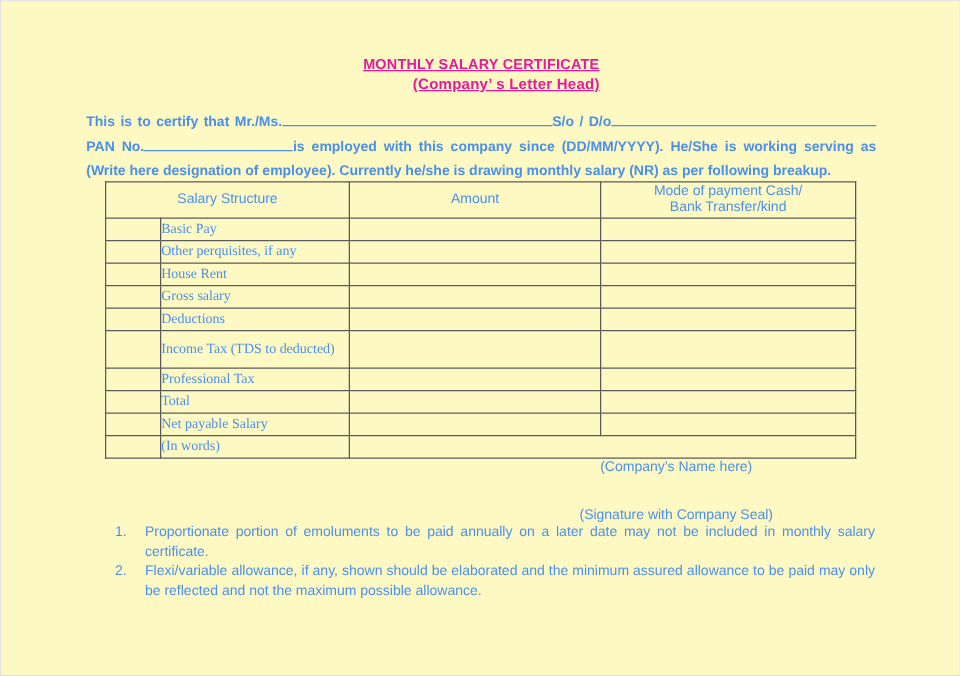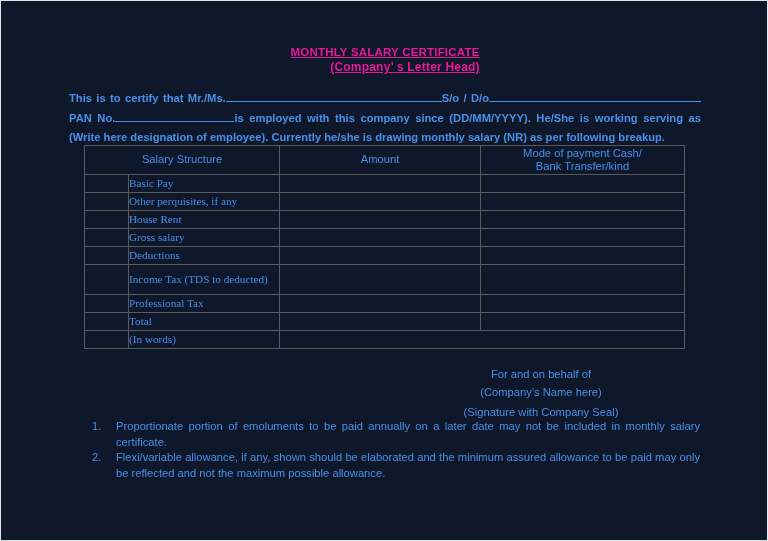--- a/index.html
+++ b/index.html
@@ -12,21 +12,21 @@
     height: 541px;
     font-family: "Liberation Sans", sans-serif;
     overflow: hidden;
   }
 
   #page {
     position: relative;
     width: 768px;
     height: 541px;
     box-sizing: border-box;
-    background: #0f172a;
+    background: #fef9c3;
     border: 1px solid #e2e2e2;
     border-right-color: #ededed;
     border-top-color: #e6e6e6;
   }
 
   
   #title-block {
     position: absolute;
     left: 0;
     top: 44px;
@@ -238,28 +238,33 @@
         <td class="cell-blank"></td>
       </tr>
       <tr class="r-std">
         <td class="cell-blank"></td>
         <td class="row-label">Total</td>
         <td class="cell-blank"></td>
         <td class="cell-blank"></td>
       </tr>
       <tr class="r-std">
         <td class="cell-blank"></td>
+        <td class="row-label">Net payable Salary</td>
+        <td class="cell-blank"></td>
+        <td class="cell-blank"></td>
+      </tr>
+      <tr class="r-std">
+        <td class="cell-blank"></td>
         <td class="row-label">(In words)</td>
         <td class="cell-blank" colspan="2"></td>
       </tr>
     </tbody>
   </table>
 
   <div id="signature-block">
-    <div>For and on behalf of</div>
     <div>(Company’s Name here)</div>
   </div>
   <div id="signature-seal">(Signature with Company Seal)</div>
 
   <div id="notes">
     <div class="note-row">
       <div class="note-num">1.</div>
       <div class="note-text">Proportionate portion of emoluments to be paid annually on a later date may not be included in monthly salary certificate.</div>
     </div>
     <div class="note-row">

